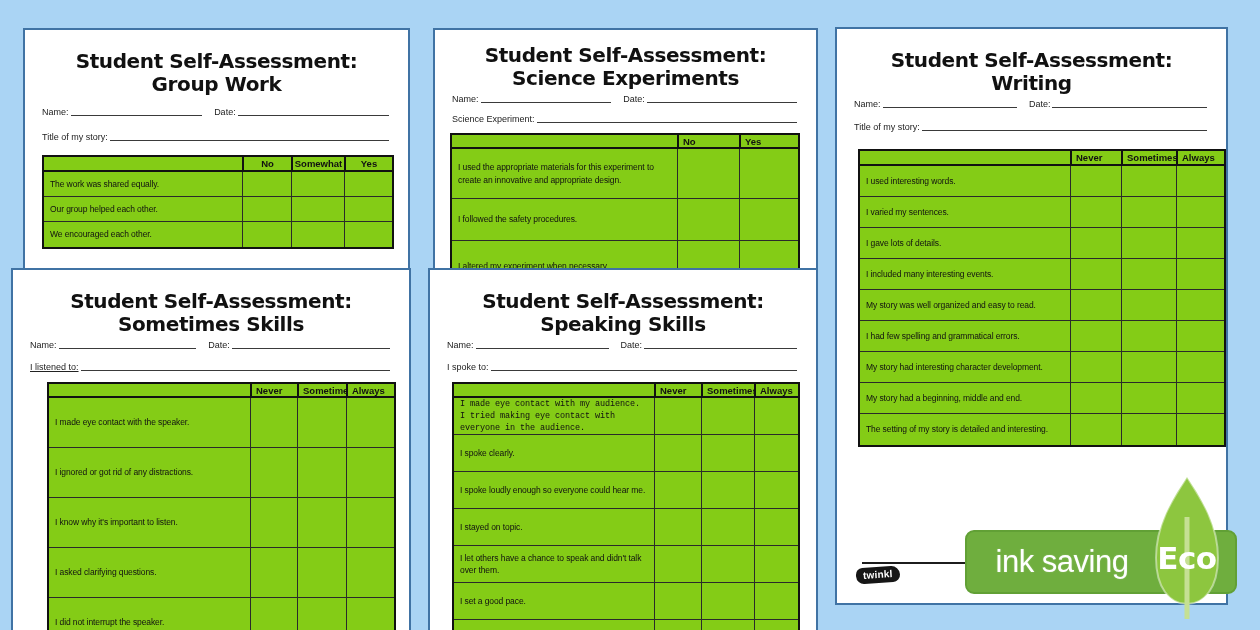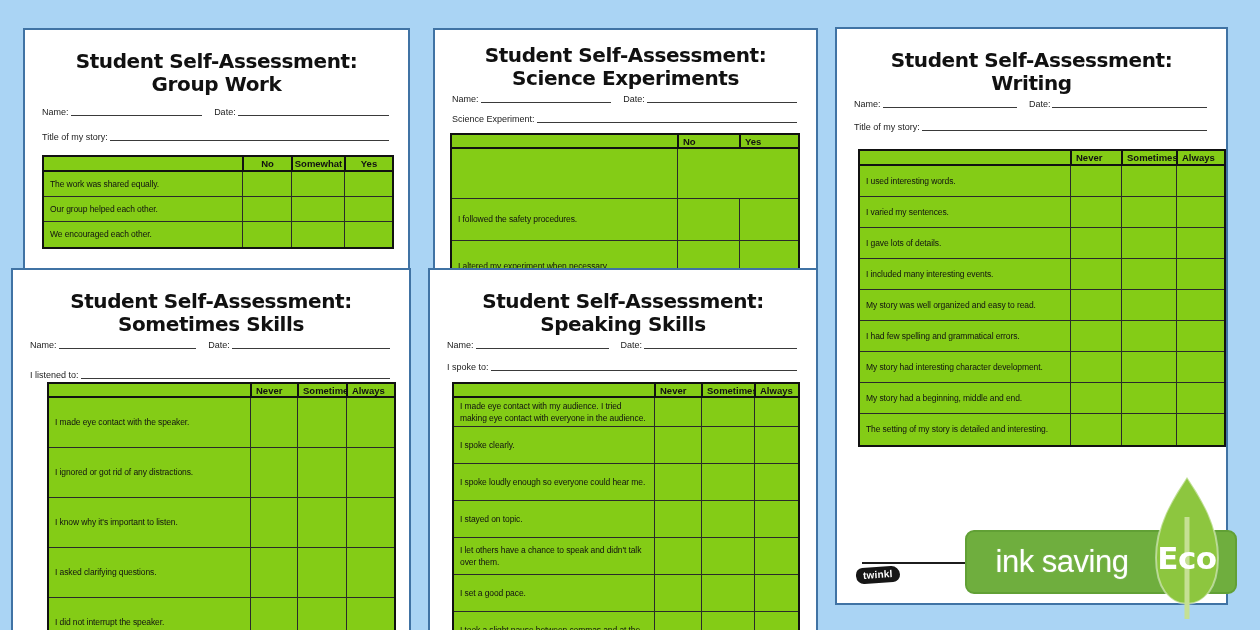--- a/index.html
+++ b/index.html
@@ -26,21 +26,21 @@
           font-size:9px; color:#222; }
   .flabel { white-space:nowrap; padding-right:1px; }
   .fline { border-bottom:1px solid #3a3a3a; height:2px; flex:1; margin:0 2px 1px 1px; }
   .fline.name { flex:1; }
   .fline.date { flex:1.15; }
   .flabel.date { margin-left:10px; }
 
   #pg-group .frow.r1 { top:77px; }   #pg-group .frow.r2 { top:102px; }
   #pg-science .frow.r1 { top:64px; } #pg-science .frow.r2 { top:84px; }
   #pg-writing .frow.r1 { top:70px; } #pg-writing .frow.r2 { top:93px; }
-  #pg-listening .frow.r1 { top:70px; } #pg-listening .frow.r2 { top:100px; }
+  #pg-listening .frow.r1 { top:70px; } #pg-listening .frow.r2 { top:92px;text-decoration:underline; }
   #pg-speaking .frow.r1 { top:70px; }  #pg-speaking .frow.r2 { top:92px; }
 
   
   .wtable { position:absolute; border:2px solid #111; background:#84cc16; }
   .trow { display:grid; border-bottom:1px solid #2a2a2a; }
   .trow:last-child { border-bottom:none; }
   .trow.thead { border-bottom:2px solid #111; }
   .cell { display:flex; align-items:center; overflow:hidden; }
   .cell + .cell { border-left:1px solid #2a2a2a; }
   .thead .cell + .cell { border-left:2px solid #111; }
@@ -62,21 +62,21 @@
   #pg-writing .trow       { grid-template-columns:210px 51px 55px 1fr; height:31px; }
   #pg-writing .trow.thead { height:15px; }
 
   #pg-listening .wtable     { left:34px; top:112px; width:349px; }
   #pg-listening .trow       { grid-template-columns:201px 47px 49px 1fr; height:50px; }
   #pg-listening .trow.thead { height:14px; }
 
   #pg-speaking .wtable     { left:22px; top:112px; width:348px; }
   #pg-speaking .trow       { grid-template-columns:200px 47px 53px 1fr; height:37px; }
   #pg-speaking .trow.thead { height:14px; }
-  #pg-speaking .trow:nth-child(2) { height:29px; }
+  #pg-speaking .trow:nth-child(2) { height:37px;font-family:Liberation Mono, monospace; }
 
   
   .footer-line { position:absolute; left:25px; top:533px; width:108px;
                  border-top:2px solid #1c1c1c; }
   .twinkl-logo { position:absolute; left:19px; top:538px; background:#161616; color:#fff;
                  font-size:10px; font-weight:bold; letter-spacing:0.2px;
                  padding:2px 7px 3px; border-radius:9px 12px 10px 11px;
                  transform:rotate(-4deg); }
 
   .eco-banner { position:absolute; left:965px; top:530px; width:272px; height:64px;
@@ -153,20 +153,21 @@
       <span class="flabel">Science Experiment:</span>
       <span class="fline"></span>
     </div>
     <div class="wtable">
       <div class="trow thead">
         <div class="cell stmt"></div>
         <div class="cell hcol">No</div>
         <div class="cell hcol">Yes</div>
       </div>
       <div class="trow">
+        <div class="cell stmt">I used the appropriate materials for this experiment to create an innovative and appropriate design.</div>
         <div class="cell"></div>
           <div class="cell"></div>
       </div>
       <div class="trow">
         <div class="cell stmt">I followed the safety procedures.</div>
         <div class="cell"></div>
           <div class="cell"></div>
       </div>
       <div class="trow">
         <div class="cell stmt">I altered my experiment when necessary.</div>

